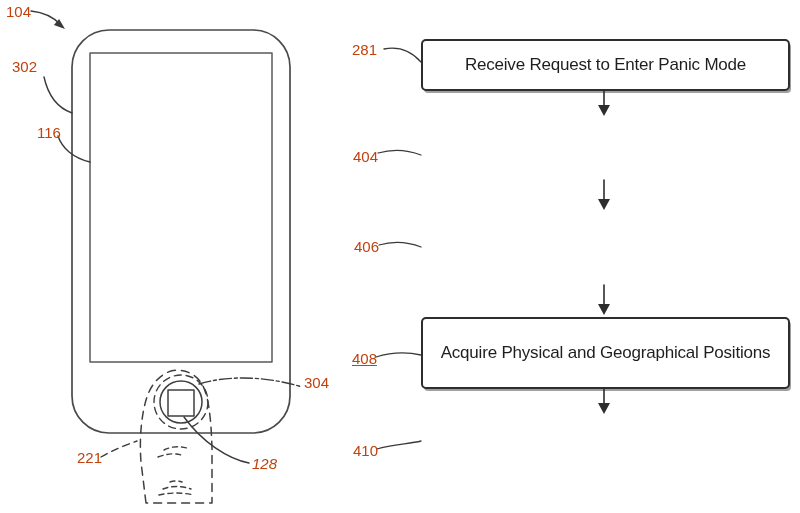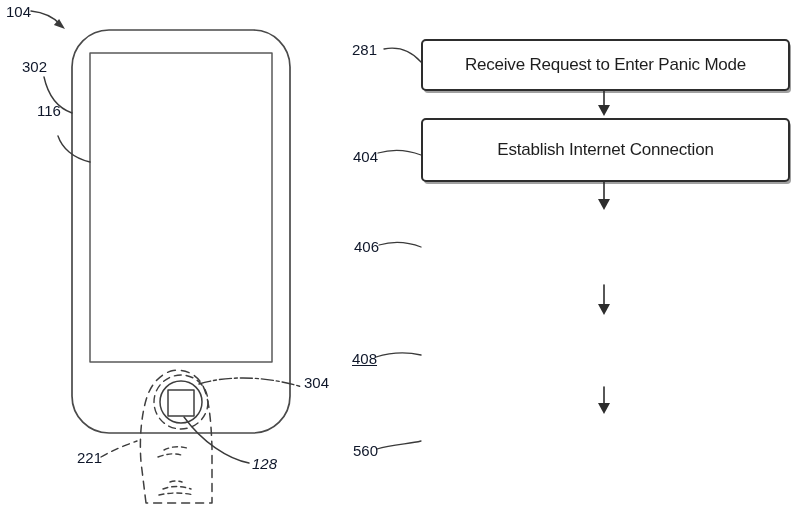--- a/index.html
+++ b/index.html
@@ -39,26 +39,26 @@
     color: #1e1e1e;
   }
   .box1 { top: 39px;  height: 48px; }
   .box2 { top: 118px; height: 60px; }
   .box3 { top: 212px; height: 71px; }
   .box4 { top: 317px; height: 68px; }
   .box5 { top: 416px; height: 48px; }
   .ref-label {
     position: absolute;
     font-size: 15px;
-    color: #0f172a;
+    color: #c2410c;
     white-space: nowrap;
   }
   .r104 { left: 6px;   top: 3px; }
-  .r302 { left: 22px;  top: 58px; }
-  .r116 { left: 37px;  top: 102px; }
+  .r302 { left: 12px;  top: 58px; }
+  .r116 { left: 37px;  top: 124px; }
   .r306 { left: 77px;  top: 449px; }
   .r128 { left: 252px; top: 455px; font-style: italic; }
   .r304 { left: 304px; top: 374px; text-align: right; }
   .r402 { left: 352px; top: 41px; }
   .r404 { left: 353px; top: 148px; text-align: center; }
   .r406 { left: 354px; top: 238px; }
   .r408 { left: 352px; top: 350px; text-decoration: underline; }
   .r410 { left: 353px; top: 442px; }
 </style>
 </head>
@@ -112,30 +112,30 @@
       <path d="M378,153 C392,149 408,150 421,155"></path>
       <path d="M379,245 C393,241 408,242 421,247"></path>
       <path d="M376,357 C392,352 408,352 421,355"></path>
       <path d="M377,449 C392,444 410,444 421,441"></path>
     </g>
   </svg>
 
   <div class="flow-box box1">
     <span>Receive Request to Enter Panic Mode</span>
   </div>
-  <div class="flow-box box2">
-    <span>Establish Internet Connection</span>
+  <div class="flow-box box4">
+    <span>Acquire Physical and Geographical Positions</span>
   </div>
 
   <span class="ref-label r104">104</span>
   <span class="ref-label r302">302</span>
   <span class="ref-label r116">116</span>
   <span class="ref-label r306">221</span>
   <span class="ref-label r128">128</span>
   <span class="ref-label r304">304</span>
 
   <span class="ref-label r402">281</span>
   <span class="ref-label r404">404</span>
   <span class="ref-label r406">406</span>
   <span class="ref-label r408">408</span>
-  <span class="ref-label r410">560</span>
+  <span class="ref-label r410">410</span>
 
 </div>
 
 </body></html>

